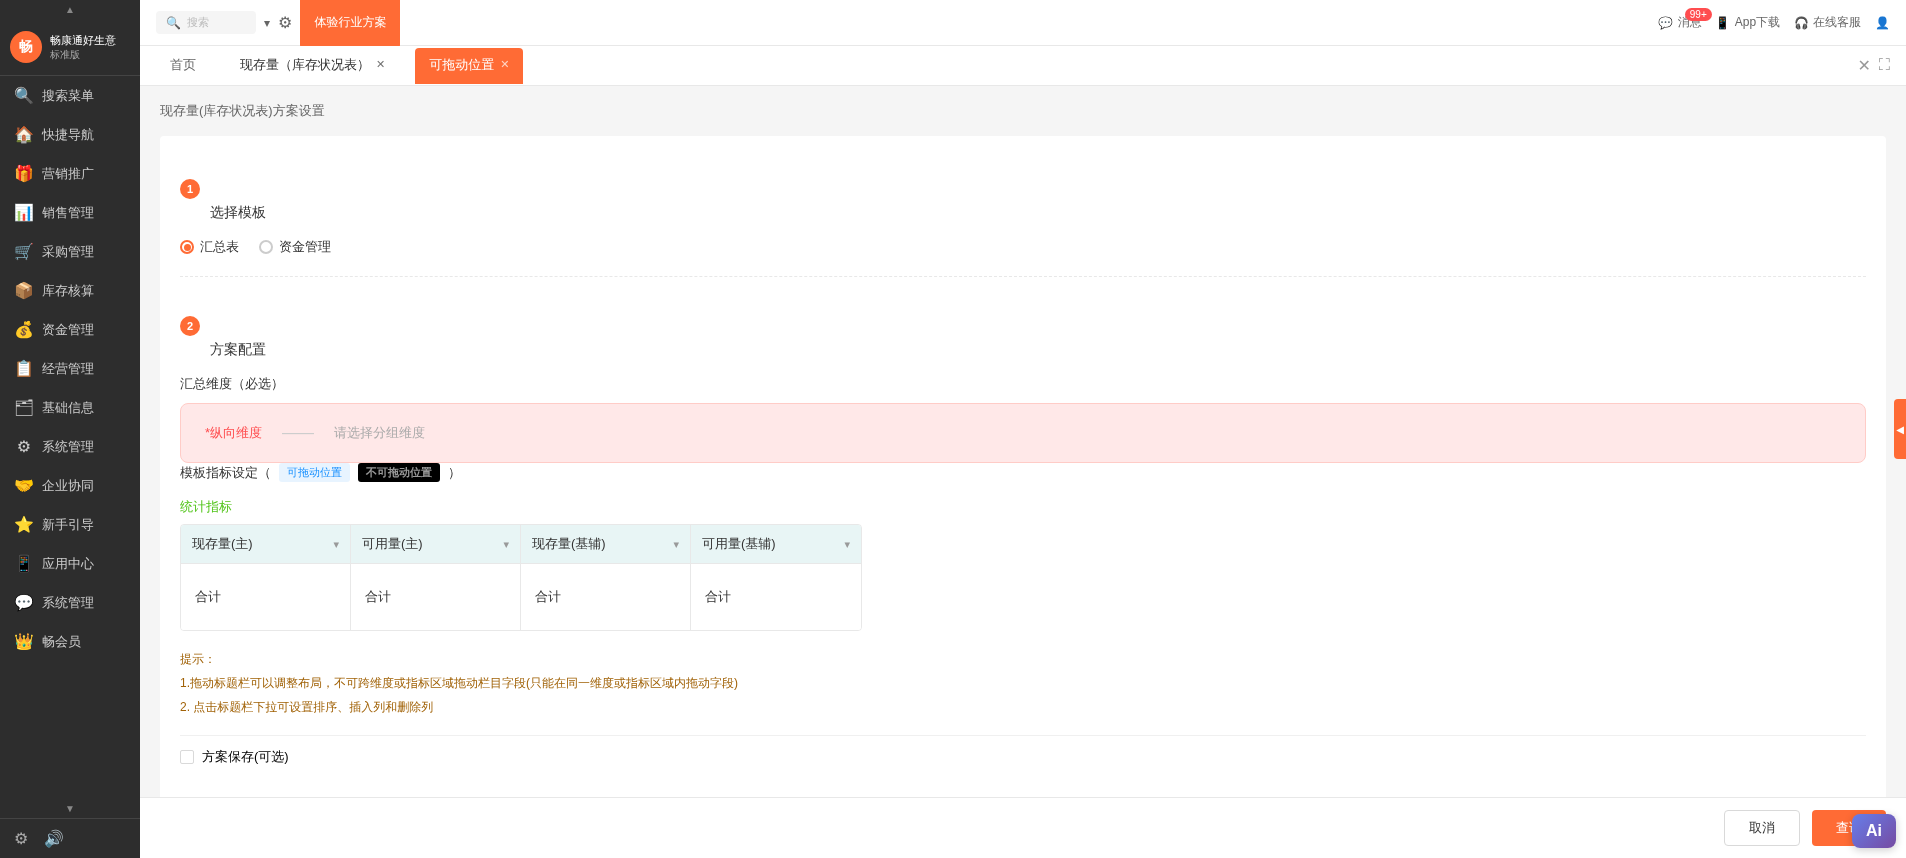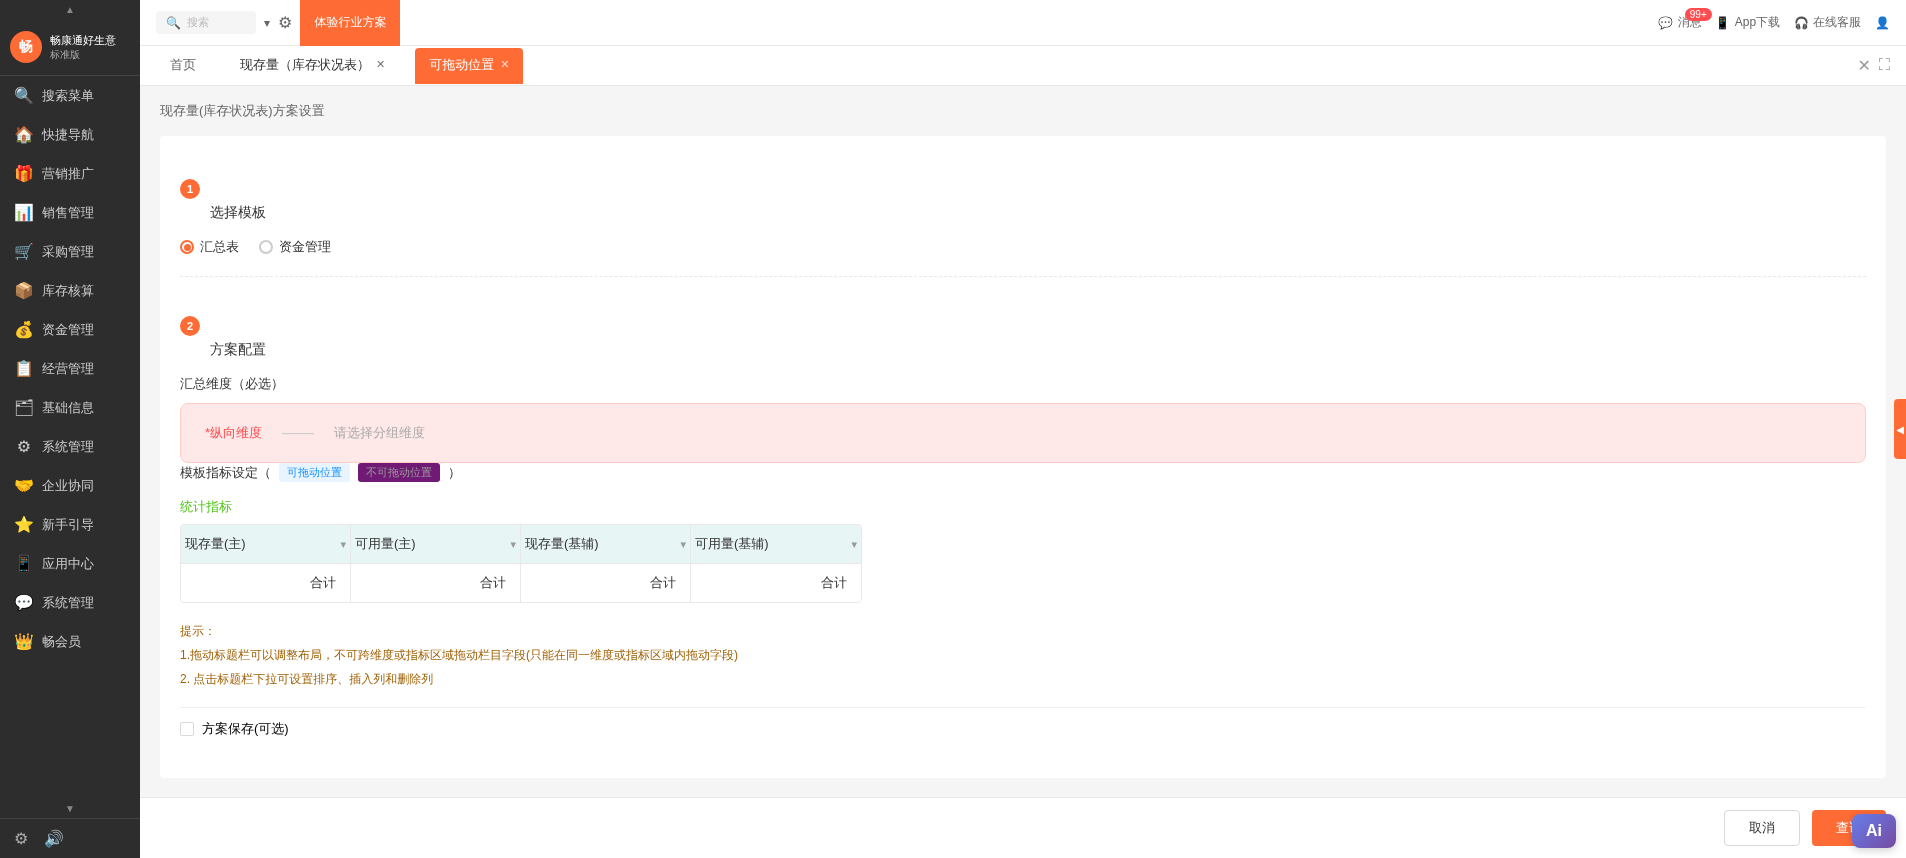--- a/index.html
+++ b/index.html
@@ -170,53 +170,53 @@
     .dim-placeholder { color: #aaa; font-size: 13px; }
 
     
     .indicator-settings { margin-bottom: 16px; }
     .indicator-label { font-size: 13px; color: #333; margin-bottom: 10px; display: flex; align-items: center; gap: 8px; }
     .drag-badge {
       background: #e8f4ff; color: #1890ff;
       border-radius: 3px; padding: 2px 8px; font-size: 11px;
     }
     .no-drag-badge {
-      background: #701a75; color: #999;
-      border-radius: 3px; padding: 2px 8px; font-size: 11px;
+      background: #000000; color: #999;
+      border-radius: 3px; padding: 2px 8px; font-size: 11px; font-weight: bold;
     }
 
     
     .stat-table-wrapper { margin-bottom: 16px; }
     .stat-table-label { color: #52c41a; font-size: 13px; margin-bottom: 8px; font-weight: 500; }
     .stat-table {
       border: 1px solid #e8e8e8;
       border-radius: 4px;
       overflow: hidden;
       width: fit-content;
     }
     .stat-table-header {
       display: flex;
       background: #e8f5f5;
     }
     .stat-col {
-      width: 170px; padding: 10px 4px;
+      width: 170px; padding: 10px 11px;
       display: flex; align-items: center; justify-content: space-between;
       border-right: 1px solid #e8e8e8;
       font-size: 13px; color: #333;
     }
     .stat-col:last-child { border-right: none; }
     .stat-table-row {
       display: flex;
       background: #fff;
       border-top: 1px solid #e8e8e8;
     }
     .stat-cell {
-      width: 170px; padding: 10px 14px;
+      width: 170px; padding: 24px 14px;
       border-right: 1px solid #e8e8e8;
-      text-align: right; font-size: 13px; color: #333;
+      text-align: left; font-size: 13px; color: #333;
     }
     .stat-cell:last-child { border-right: none; }
     .col-arrow { color: #999; font-size: 11px; }
 
     
     .tips { color: #a16207; font-size: 12px; line-height: 2; margin-bottom: 16px; }
 
     
     .save-option {
       display: flex; align-items: center; gap: 8px;

